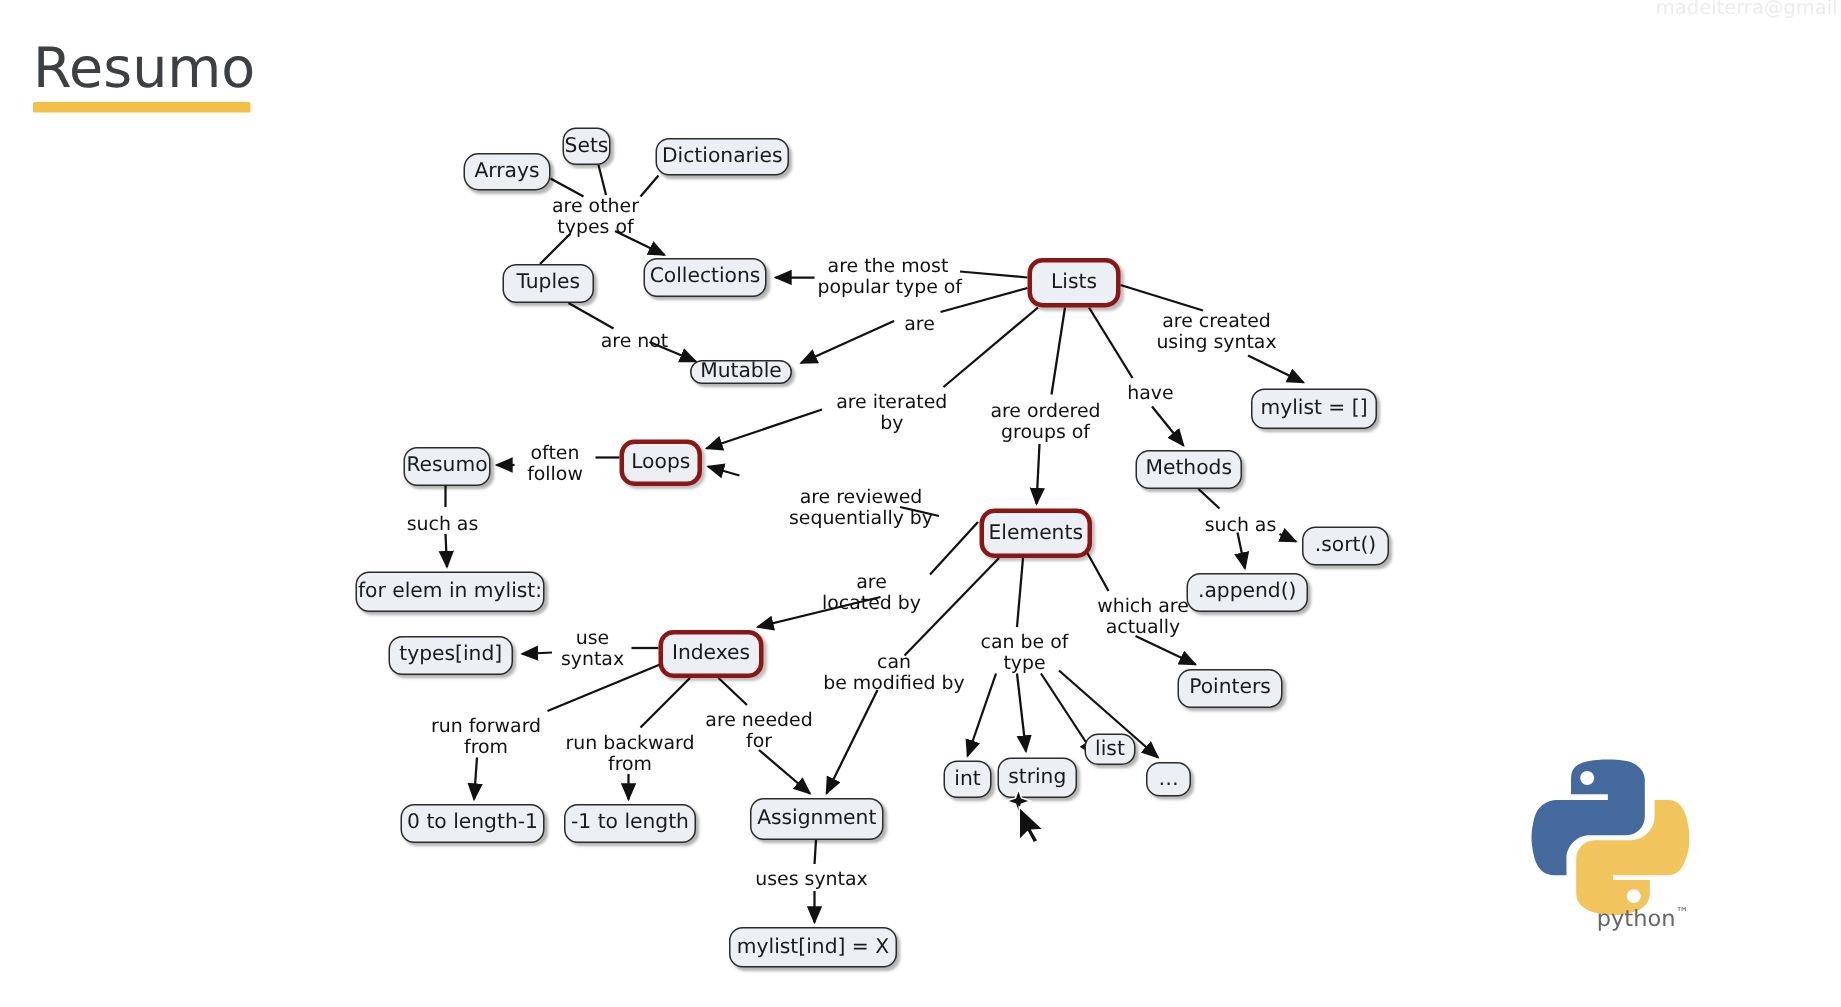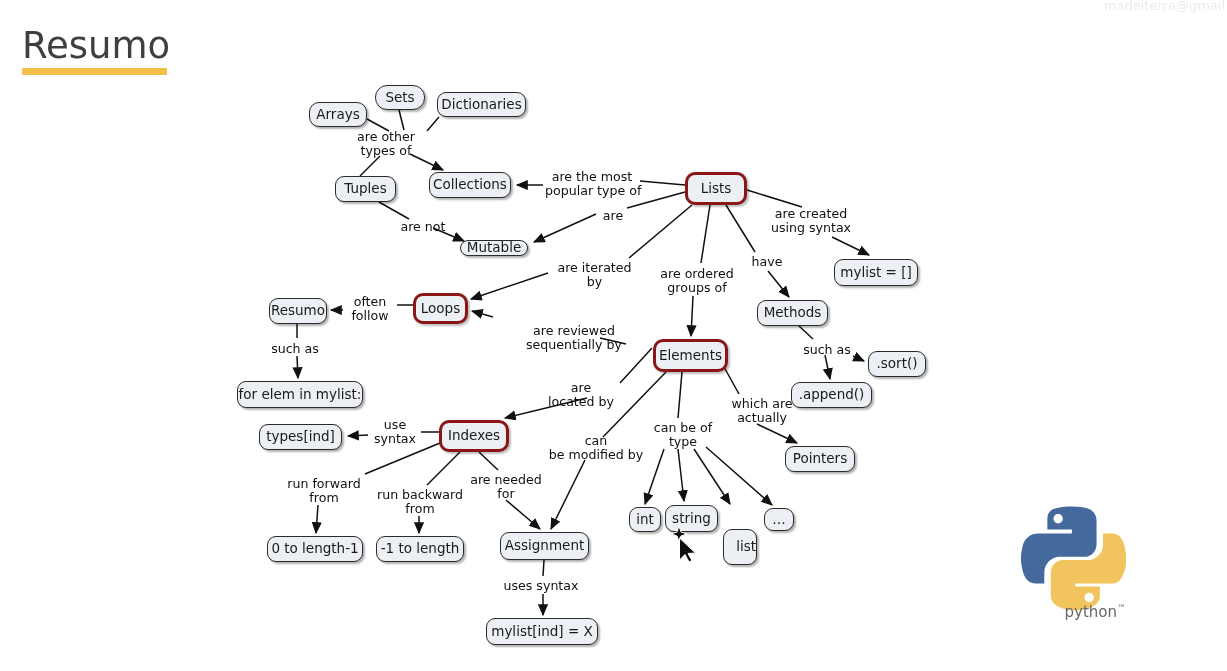--- a/index.html
+++ b/index.html
@@ -164,21 +164,21 @@
 
       <path d="M544,560 L543,576"></path>
       <path d="M543,594 L543,615" marker-end="url(#ah)"></path>
     </g>
   </svg>
 
   <div id="nodes-layer">
       <div class="node-box" style="left: 309px; top: 102px; width: 58px; height: 25px; border-radius: 10px;">
         <span>Arrays</span>
       </div>
-      <div class="node-box" style="left: 375px; top: 85px; width: 50px; height: 25px; border-radius: 12px;">
+      <div class="node-box" style="left: 375px; top: 85px; width: 32px; height: 25px;">
         <span>Sets</span>
       </div>
       <div class="node-box" style="left: 437px; top: 92px; width: 89px; height: 25px;">
         <span>Dictionaries</span>
       </div>
       <div class="node-box" style="left: 335px; top: 176px; width: 61px; height: 26px;">
         <span>Tuples</span>
       </div>
       <div class="node-box" style="left: 429px; top: 172px; width: 82px; height: 26px;">
         <span>Collections</span>
@@ -221,42 +221,42 @@
       </div>
       <div class="node-box" style="left: 785px; top: 446px; width: 70px; height: 26px;">
         <span>Pointers</span>
       </div>
       <div class="node-box" style="left: 629px; top: 507px; width: 32px; height: 25px;">
         <span>int</span>
       </div>
       <div class="node-box" style="left: 665px; top: 505px; width: 53px; height: 27px;">
         <span>string</span>
       </div>
-      <div class="node-box" style="left: 723px; top: 529px; width: 34px; height: 36px; justify-content: flex-end;">
+      <div class="node-box" style="left: 723px; top: 489px; width: 34px; height: 21px;">
         <span>list</span>
       </div>
       <div class="node-box" style="left: 764px; top: 508px; width: 30px; height: 23px;">
         <span>…</span>
       </div>
       <div class="node-box" style="left: 267px; top: 536px; width: 96px; height: 26px;">
         <span>0 to length-1</span>
       </div>
       <div class="node-box" style="left: 376px; top: 536px; width: 88px; height: 26px;">
         <span>-1 to length</span>
       </div>
       <div class="node-box" style="left: 500px; top: 532px; width: 89px; height: 28px;">
         <span>Assignment</span>
       </div>
       <div class="node-box" style="left: 486px; top: 618px; width: 112px; height: 27px;">
         <span>mylist[ind] = X</span>
       </div>
     </div>
 
   <div id="labels-layer">
-      <div class="edge-label" style="left: 342px; top: 130px; width: 88px;">are other
+      <div class="edge-label" style="left: 353px; top: 130px; width: 88px;">are other
 types of</div>
       <div class="edge-label" style="left: 545px; top: 170px; width: 94px;">are the most
 popular type of</div>
       <div class="edge-label" style="left: 600px; top: 209px; width: 26px;">are</div>
       <div class="edge-label" style="left: 399px; top: 220px; width: 48px;">are not</div>
       <div class="edge-label" style="left: 767px; top: 207px; width: 88px;">are created
 using syntax</div>
       <div class="edge-label" style="left: 552px; top: 261px; width: 85px;">are iterated
 by</div>
       <div class="edge-label" style="left: 653px; top: 267px; width: 88px;">are ordered

